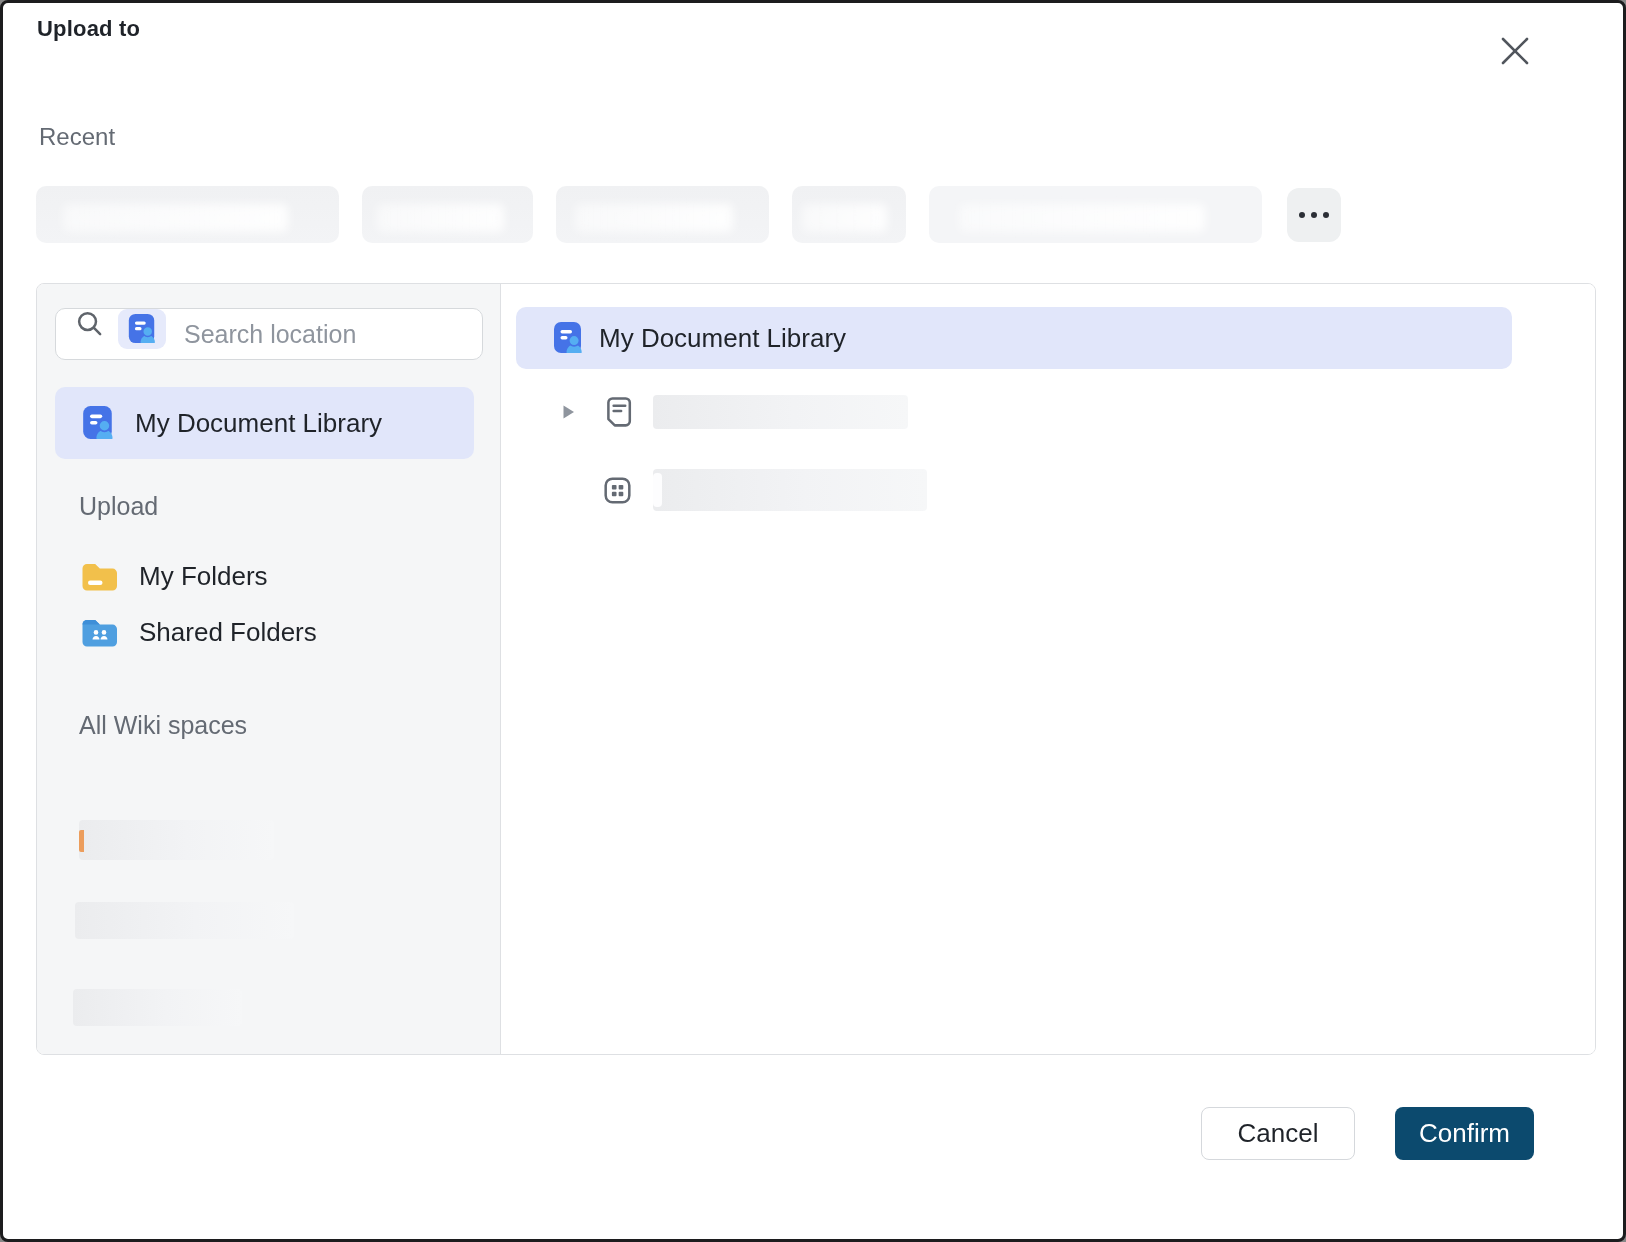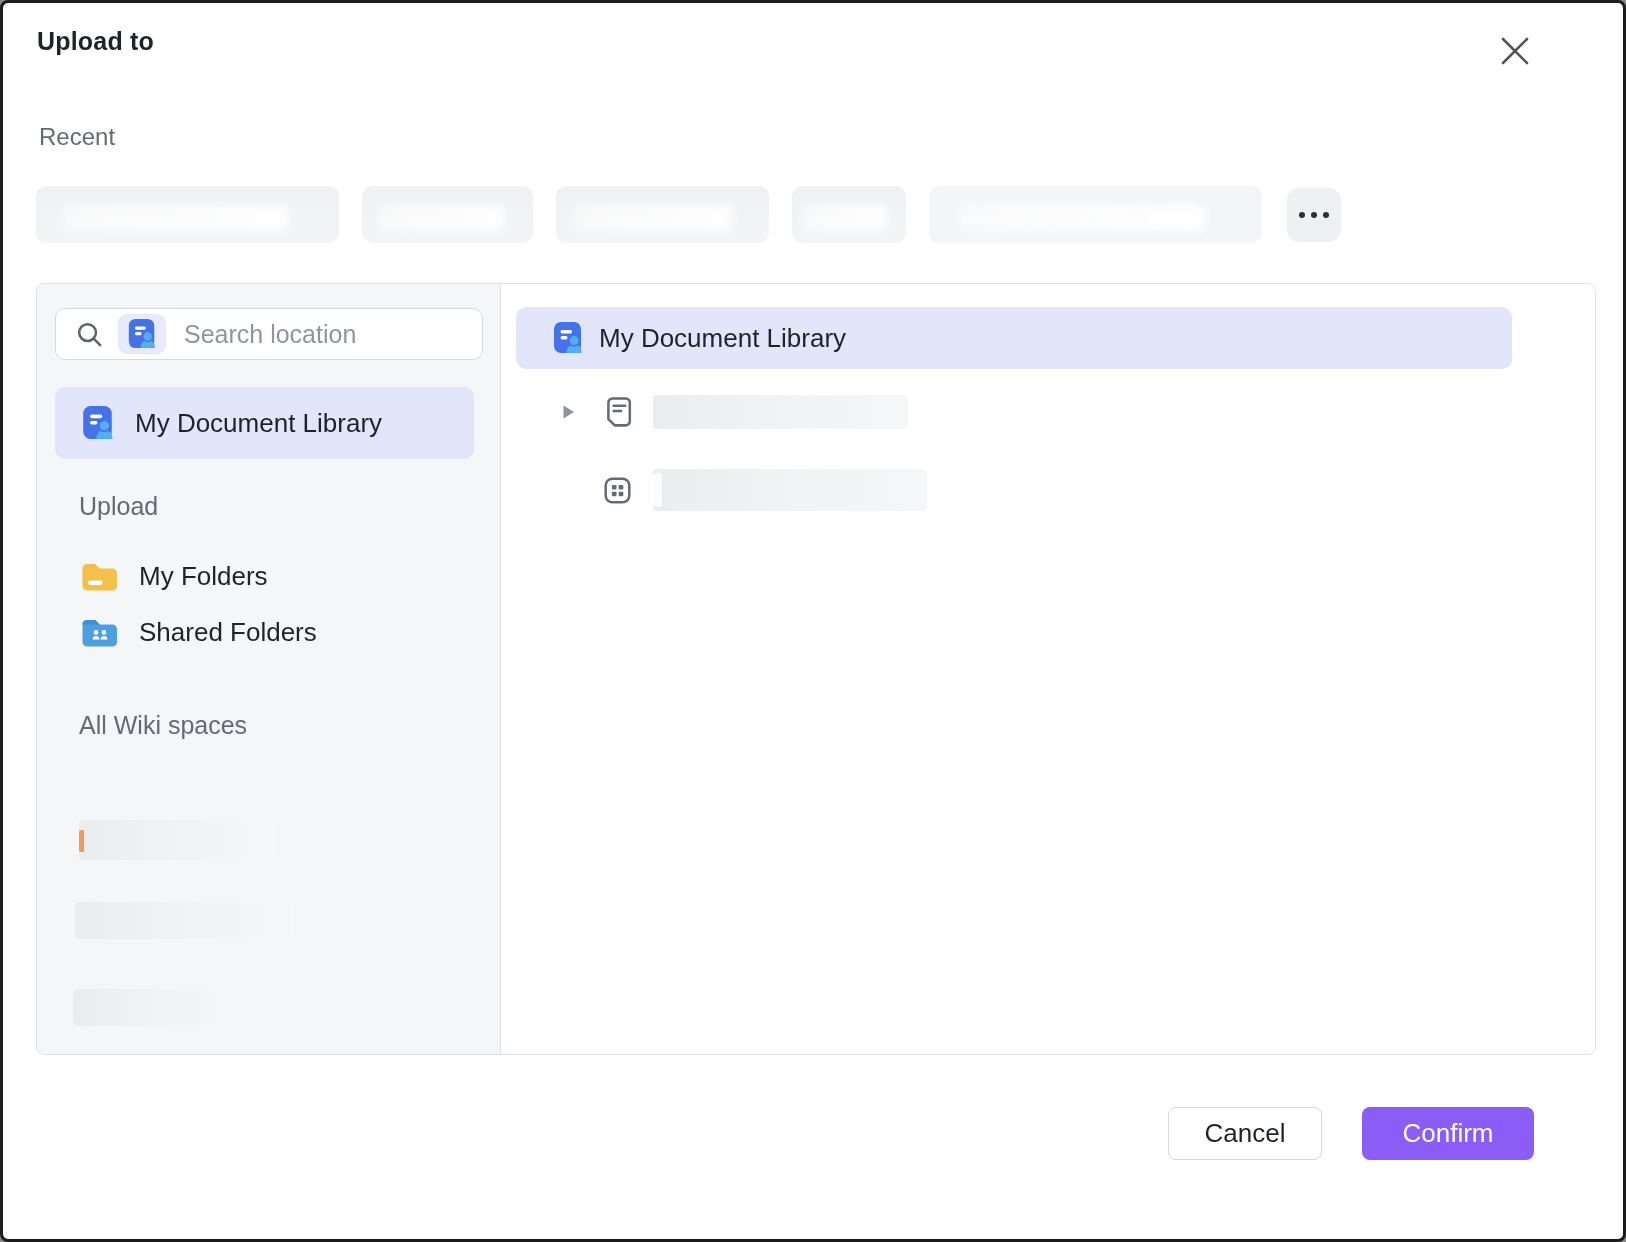--- a/index.html
+++ b/index.html
@@ -2,37 +2,37 @@
 <html><head>
 <meta charset="utf-8">
 <style>
   html,body{margin:0;padding:0;background:#888;}
   .frame{
     position:relative; width:1626px; height:1242px; box-sizing:border-box;
     background:#ffffff; border:3px solid #1c1c1e; border-radius:8px;
     font-family:"Liberation Sans", sans-serif; color:#1F2329; overflow:hidden;
   }
   
-  .title{position:absolute; left:34px; top:24px; font-size:25px; font-weight:600; letter-spacing:.2px;}
+  .title{position:absolute; left:34px; top:13px; font-size:22px; font-weight:600; letter-spacing:.2px;}
   .close-btn{position:absolute; right:90px; top:30px; width:36px; height:36px; border:none; background:transparent; cursor:pointer; padding:0;}
   
   .recent-label{position:absolute; left:36px; top:120px; font-size:24px; color:#646A73;}
   .chips-row{position:absolute; left:33px; top:183px; display:flex; gap:23px; align-items:center;}
   .chip{position:relative; height:57px; border-radius:10px; background:linear-gradient(180deg,#f0f1f3,#f3f4f6); overflow:hidden;}
   .chip::after{content:""; position:absolute; left:9%; right:17%; top:32%; bottom:20%;
     background:linear-gradient(90deg, rgba(255,255,255,.55), rgba(255,255,255,.9)); filter:blur(5px); border-radius:6px;}
   .chip.c1{width:303px;} .chip.c2{width:171px;} .chip.c3{width:213px;} .chip.c4{width:114px;} .chip.c5{width:333px; background:#f4f5f7;}
   .more-btn{width:54px; height:54px; border:none; border-radius:12px; background:#eef0f1; cursor:pointer;
     display:flex; align-items:center; justify-content:center; margin-left:2px; padding:0;}
   
   .panel{position:absolute; left:33px; top:280px; width:1560px; height:772px; box-sizing:border-box;
     border:1px solid #DEE0E3; border-radius:8px; display:flex; overflow:hidden; background:#fff;}
   .sidebar{width:464px; box-sizing:border-box; background:#F5F6F7; border-right:1px solid #DEE0E3; flex-shrink:0;}
   .search-box{margin:24px 17px 0 18px; height:52px; box-sizing:border-box; background:#fff;
-    border:1px solid #D6D9DC; border-radius:10px; display:flex; align-items:center; padding-left:19px; gap:14px;}
+    border:1px solid #D6D9DC; border-radius:10px; display:flex; padding-left:19px; gap:14px;}
   .scope-chip{width:48px; height:40px; border-radius:9px; background:#E6EAFB; display:flex; align-items:center; justify-content:center; flex-shrink:0;}
   .search-input{border:none; outline:none; background:transparent; font-size:25px; color:#1F2329; flex:1; min-width:0;
     font-family:"Liberation Sans", sans-serif; padding:0 8px 0 4px;}
   .search-input::placeholder{color:#8F959E;}
   .side-selected{margin:27px 26px 0 18px; height:72px; border-radius:10px; background:#E1E6FA;
     display:flex; align-items:center; padding-left:26px; gap:20px; cursor:pointer;}
   .side-selected .lbl, .side-row .lbl{font-size:26px; color:#1F2329;}
   .section-label{margin:33px 0 0 42px; font-size:25px; color:#646A73;}
   .section-label.wiki{margin-top:60px;}
   .side-row{margin-top:36px; padding-left:44px; display:flex; align-items:center; gap:20px; height:38px; cursor:pointer;}
@@ -52,21 +52,21 @@
   .caret-wrap{width:18px; display:flex; align-items:center; justify-content:center; margin-right:25px; cursor:pointer; background:none; border:none; padding:0;}
   .tree-row.r1 .blur-bar{width:255px; height:34px; margin-left:20px;}
   .tree-row.r2{margin:39px 0 0 101px; height:42px;}
   .tree-row.r2 .blur-bar{width:274px; height:42px; margin-left:20px; position:relative;}
   .tree-row.r2 .blur-bar::before{content:""; position:absolute; left:0; top:4px; width:9px; height:34px; background:#fdfdfe; border-radius:4px;}
   
   .footer{position:absolute; right:89px; top:1104px; display:flex; gap:40px;}
   .btn{box-sizing:border-box; height:53px; border-radius:8px; font-size:26px; cursor:pointer;
     font-family:"Liberation Sans", sans-serif; display:flex; align-items:center; justify-content:center;}
   .btn.cancel{width:154px; background:#fff; border:1px solid #D5D8DC; color:#1F2329;}
-  .btn.confirm{width:172px; background:#8b5cf6; border:none; color:#fff;}
+  .btn.confirm{width:139px; background:#0c4a6e; border:none; color:#fff;}
   svg{display:block;}
 </style>
 </head>
 <body>
 
 <svg width="0" height="0" style="position:absolute" aria-hidden="true">
   <defs>
     <g id="lib-icon">
       <rect x="1" y="1" width="27" height="31" rx="7" fill="#4573E7"></rect>
       <rect x="7.5" y="9" width="11.5" height="3.4" rx="1.7" fill="#fff"></rect>

